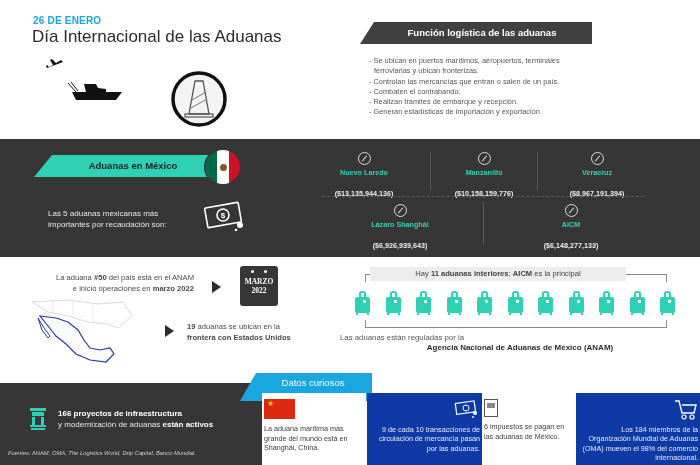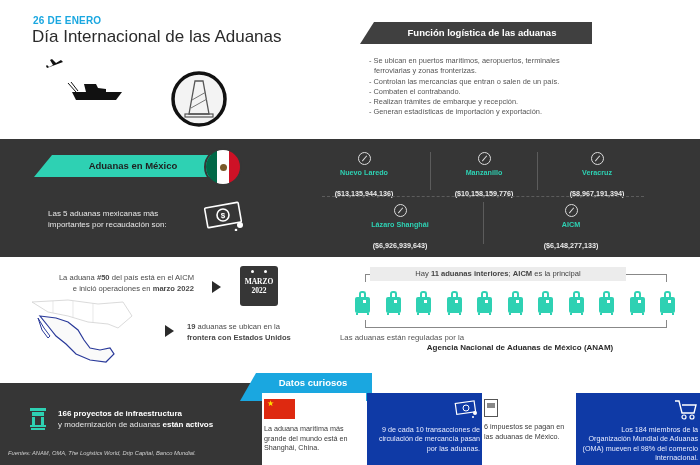--- a/index.html
+++ b/index.html
@@ -49,21 +49,21 @@
   .bag .handle { position: absolute; left: 4px; top: 0; width: 7px; height: 6px; border: 2px solid #2ed1b3; border-bottom: none; border-radius: 3px 3px 0 0; }
   .bag .body { position: absolute; left: 0; top: 6px; width: 15px; height: 16px; background: #2ed1b3; border-radius: 2px; }
   .bag .tag { position: absolute; left: 8px; top: 9px; width: 3px; height: 3px; background: #fff; }
   .bag .wl, .bag .wr { position: absolute; top: 22px; width: 2px; height: 2px; background: #2ed1b3; }
   .bag .wl { left: 1px; } .bag .wr { right: 1px; }
   .anam-1 { left: 340px; top: 333px; width: 360px; text-align: left; font-size: 7.8px; color: #555; }
   .anam-2 { left: 340px; top: 343px; width: 360px; text-align: center; font-size: 8px; font-weight: bold; color: #2b2b2b; }
 
   
   .dark-bottom { left: 0; top: 383px; width: 262px; height: 82px; background: #363636; }
-  .datos-tab { left: 240px; top: 373px; width: 132px; height: 28px; background: #1aa7e0; clip-path: polygon(16px 0, 100% 0, 100% 100%, 0 100%); color: #fff; font-size: 9.5px; font-weight: bold; text-align: center; line-height: 20px; padding-left: 14px; }
+  .datos-tab { left: 240px; top: 373px; width: 132px; height: 28px; background: #1aa7e0; clip-path: polygon(16px 0, 100% 0, 100% 100%, 0 100%); color: #fff; font-size: 9.5px; font-weight: normal; text-align: center; line-height: 20px; padding-left: 14px; }
   .infra-icon { left: 30px; top: 408px; width: 16px; height: 22px; }
   .infra-text { left: 58px; top: 408px; font-size: 8px; line-height: 11px; color: #e6e6e6; }
   .infra-text b { color: #fff; }
   .sources { left: 8px; top: 450px; font-size: 5.8px; font-style: italic; color: #cfcfcf; }
 
   .card { position: absolute; top: 393px; height: 82px; padding: 6px 2px; font-size: 7.2px; line-height: 9.5px; }
   .card.white { background: #fff; color: #3a3a3a; }
   .card.blue { background: #0f3aa6; color: #e8ecff; text-align: right; }
   .card .txt { margin-top: 5px; }
   .cn-flag { width: 31px; height: 20px; background: #de2910; position: relative; }
@@ -92,21 +92,21 @@
   <circle cx="29" cy="29" r="26" fill="#f3f3f3" stroke="#111" stroke-width="3.5"></circle>
   <path d="M25 11 L33 11 L39 44 L19 44 Z" fill="none" stroke="#555" stroke-width="1.3"></path>
   <line x1="22" y1="30" x2="36" y2="22" stroke="#777" stroke-width="1"></line>
   <line x1="21" y1="38" x2="37" y2="29" stroke="#777" stroke-width="1"></line>
   <rect x="15" y="44" width="28" height="3" fill="none" stroke="#555" stroke-width="1.2"></rect>
 </svg>
 
 <div class="abs func-banner">Función logística de las aduanas</div>
 <ul class="abs func-list">
   <li>- Se ubican en puertos marítimos, aeropuertos, terminales</li>
-  <li style="padding-left:5px">  ferroviarias y zonas fronterizas.</li>
+  <li style="padding-left:5px">  ferroviarias y ubican fronterizas.</li>
   <li>- Controlan las mercancías que entran o salen de un país.</li>
   <li>- Combaten el contrabando.</li>
   <li>- Realizan trámites de embarque y recepción.</li>
   <li>- Generan estadísticas de importación y exportación.</li>
 </ul>
 
 <div class="abs dark"></div>
 <div class="abs mx-banner">Aduanas en México</div>
 <div class="abs flag">
   <span style="background:#006847"></span>
@@ -146,21 +146,21 @@
   <span class="val">($6,926,939,643)</span>
 </div>
 <div class="vline" style="left:483px;top:202px;height:42px"></div>
 <div class="customs-item" style="left:511px;top:204px">
   <span class="ico"></span>
   <span class="name">AICM</span>
   <span class="val">($6,148,277,133)</span>
 </div>
 
 <div class="abs aifa-text">
-  <span>La aduana </span><b>#50</b><span> del país está en el AICM</span><br>
+  <span>La aduana </span><b>#50</b><span> del país está en el ANAM</span><br>
   <span>e inició operaciones en </span><b>marzo 2022</b>
 </div>
 <div class="abs arrow" style="left:212px;top:281px"></div>
 <div class="abs cal">
   <span>MARZO</span><br>
   <span>2022</span>
 </div>
 
 <svg class="abs map" viewBox="0 0 110 72">
   <path d="M4 6 L40 4 L70 8 L95 6 L104 20 L90 32 L80 28 L60 26 L40 20 L20 16 Z" fill="none" stroke="#d0d0d0" stroke-width="0.8"></path>

